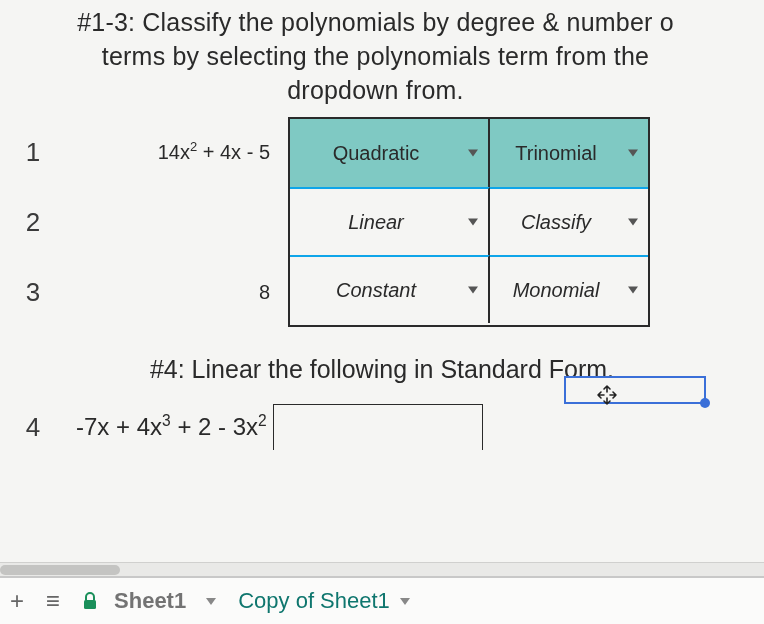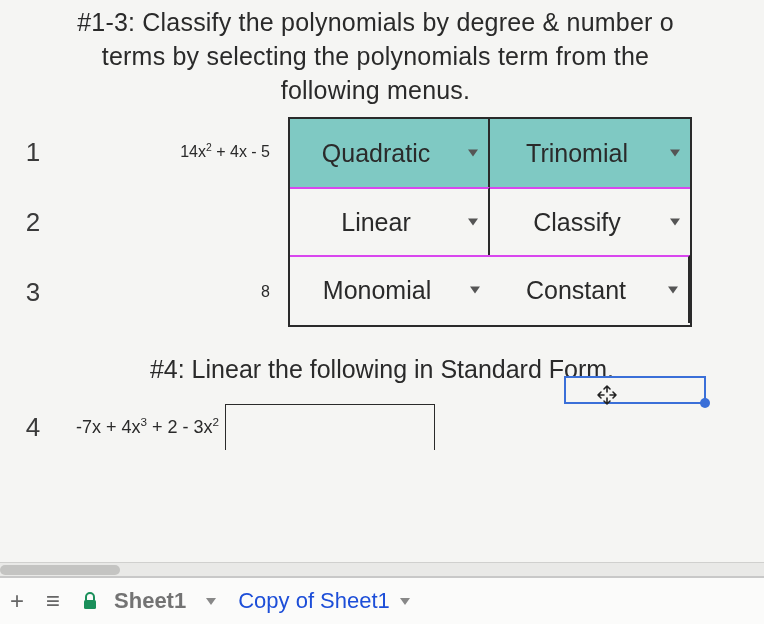--- a/index.html
+++ b/index.html
@@ -28,45 +28,45 @@
     height: 70px;
   }
   .num-col {
     width: 50px;
     font-size: 26px;
     text-align: center;
     color: #3a3a3a;
   }
   .expr-col {
     width: 230px;
-    font-size: 16px;
+    font-size: 20px;
     text-align: right;
     padding-right: 18px;
     white-space: nowrap;
   }
   sup { font-size: 0.65em; vertical-align: super; line-height: 0; }
   .table-wrap {
     display: flex;
     flex-direction: column;
     border: 2px solid #2a2a2a;
     margin-left: 0;
   }
   .t-row { display: flex; }
-  .t-row + .t-row .cell { border-top: 2px solid #d946ef; }
+  .t-row + .t-row .cell { border-top: 2px solid #0ea5e9; font-style: italic; }
   .cell {
     height: 68px;
     display: flex;
     align-items: center;
     justify-content: center;
-    font-size: 25px;
+    font-size: 20px;
     position: relative;
     padding-right: 26px;
   }
   .cell.degree { width: 200px; border-right: 2px solid #2a2a2a; }
-  .cell.terms  { width: 200px; }
+  .cell.terms  { width: 158px; }
   .cell.hl { background: #7fc9c3; }
   .caret {
     position: absolute;
     right: 10px;
     top: 50%;
     transform: translateY(-50%);
     width: 0; height: 0;
     border-left: 5px solid transparent;
     border-right: 5px solid transparent;
     border-top: 7px solid #555;
@@ -104,21 +104,21 @@
     align-items: center;
     padding: 6px 8px 0 8px;
   }
   .answer-box {
     width: 210px;
     height: 46px;
     border: 1.5px solid #2a2a2a;
     border-bottom: none;
     margin-left: 6px;
   }
-  .expr4 { font-size: 18px; padding-left: 18px; white-space: nowrap; }
+  .expr4 { font-size: 24px; padding-left: 18px; white-space: nowrap; }
 
   .footer {
     position: absolute;
     left: 0; right: 0; bottom: 0;
     height: 48px;
     border-top: 2px solid #c8c8c8;
     background: #fbfbfa;
     display: flex;
     align-items: center;
     font-size: 22px;
@@ -131,34 +131,34 @@
     display: flex;
     align-items: center;
     gap: 16px;
     color: #737373;
     font-weight: 600;
   }
   .sheet-tab .lock svg { display:block; }
   .sheet-tab .tcaret, .copy-tab .tcaret {
     width:0;height:0;border-left:5px solid transparent;border-right:5px solid transparent;border-top:7px solid #888;margin-left:4px;
   }
-  .copy-tab { display:flex; align-items:center; color:#1d4ed8; gap:6px;}
+  .copy-tab { display:flex; align-items:center; color:#0f766e; gap:6px;}
   .hscroll {
     position:absolute; left:0; right:0; bottom:48px; height:14px;
     background:#e9e9e7; border-top:1px solid #d0d0ce;
   }
   .hscroll .thumb { position:absolute; left:0; top:2px; height:10px; width:120px; background:#c4c4c2; border-radius:5px;}
 </style>
 </head>
 <body>
 
 <div class="instruction">
   <span>#1-3: Classify the polynomials by degree &amp; number o</span><br>
   <span>terms by selecting the polynomials term from the</span><br>
-  <span>following menus.</span>
+  <span>dropdown from.</span>
 </div>
 
 <div class="work-area">
   <div style="display:flex;">
     <div style="display:flex;flex-direction:column;">
       <div class="row">
         <div class="num-col">1</div>
         <div class="expr-col">14x<sup>2</sup> + 4x - 5</div>
       </div>
       <div class="row">
@@ -185,26 +185,26 @@
         <div class="cell degree">
           <span>Linear</span>
           <span class="caret"></span>
         </div>
         <div class="cell terms">
           <span>Classify</span>
           <span class="caret"></span>
         </div>
       </div>
       <div class="t-row">
+        <div class="cell degree">
+          <span>Constant</span>
+          <span class="caret"></span>
+        </div>
         <div class="cell terms">
           <span>Monomial</span>
-          <span class="caret"></span>
-        </div>
-        <div class="cell degree">
-          <span>Constant</span>
           <span class="caret"></span>
         </div>
       </div>
     </div>
   </div>
 </div>
 
 <div class="selection-box"></div>
 <div class="grab-cursor">
   <svg width="26" height="22" viewBox="0 0 26 22">

